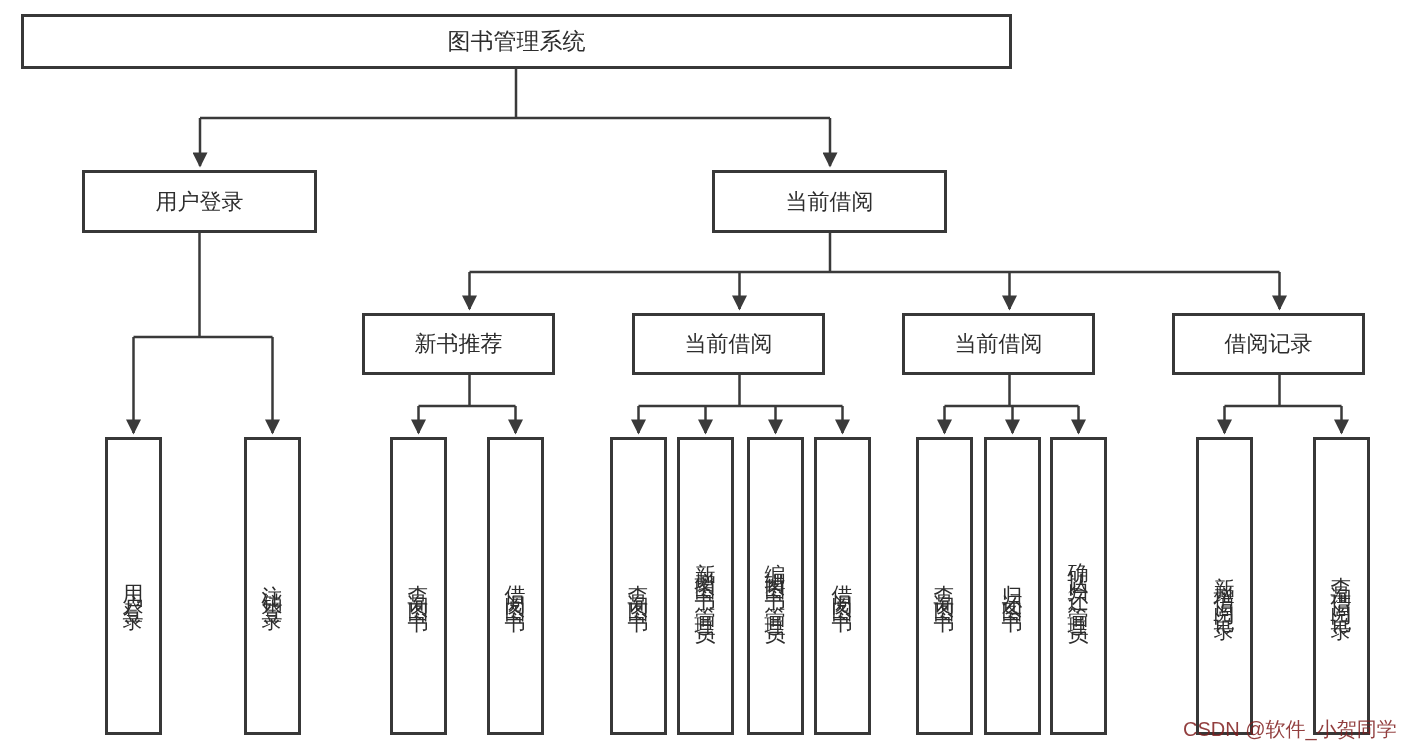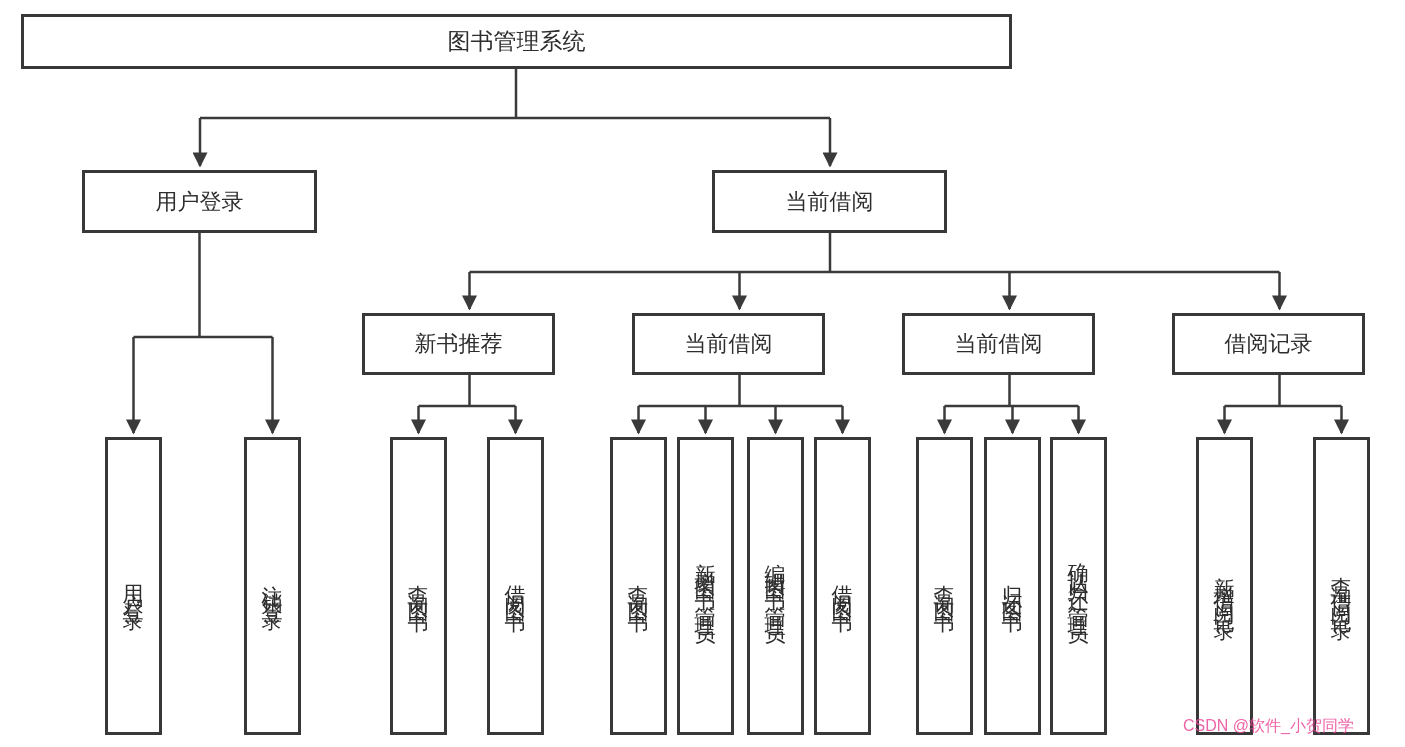--- a/index.html
+++ b/index.html
@@ -31,21 +31,21 @@
   }
   .leaf.p0{left:105px;}  .leaf.p1{left:244px;}
   .leaf.p2{left:390px;}  .leaf.p3{left:487px;}
   .leaf.p4{left:610px;}  .leaf.p5{left:677px;}
   .leaf.p6{left:747px;}  .leaf.p7{left:814px;}
   .leaf.p8{left:916px;}  .leaf.p9{left:984px;}
   .leaf.p10{left:1050px;}
   .leaf.p11{left:1196px;} .leaf.p12{left:1313px;}
   .watermark{
     position:absolute;left:1183px;top:716px;z-index:10;
-    font-size:16px;color:#ec4899;opacity:.85;white-space:nowrap;
+    font-size:20px;color:#7f1d1d;opacity:.85;white-space:nowrap;
   }
   svg path{stroke:#3a3a3a;stroke-width:2.5;fill:none;}
 </style>
 </head>
 <body>
 
 <div class="canvas">
 
   <svg class="connectors" viewBox="0 0 1405 747" xmlns="http://www.w3.org/2000/svg">
     <defs>

